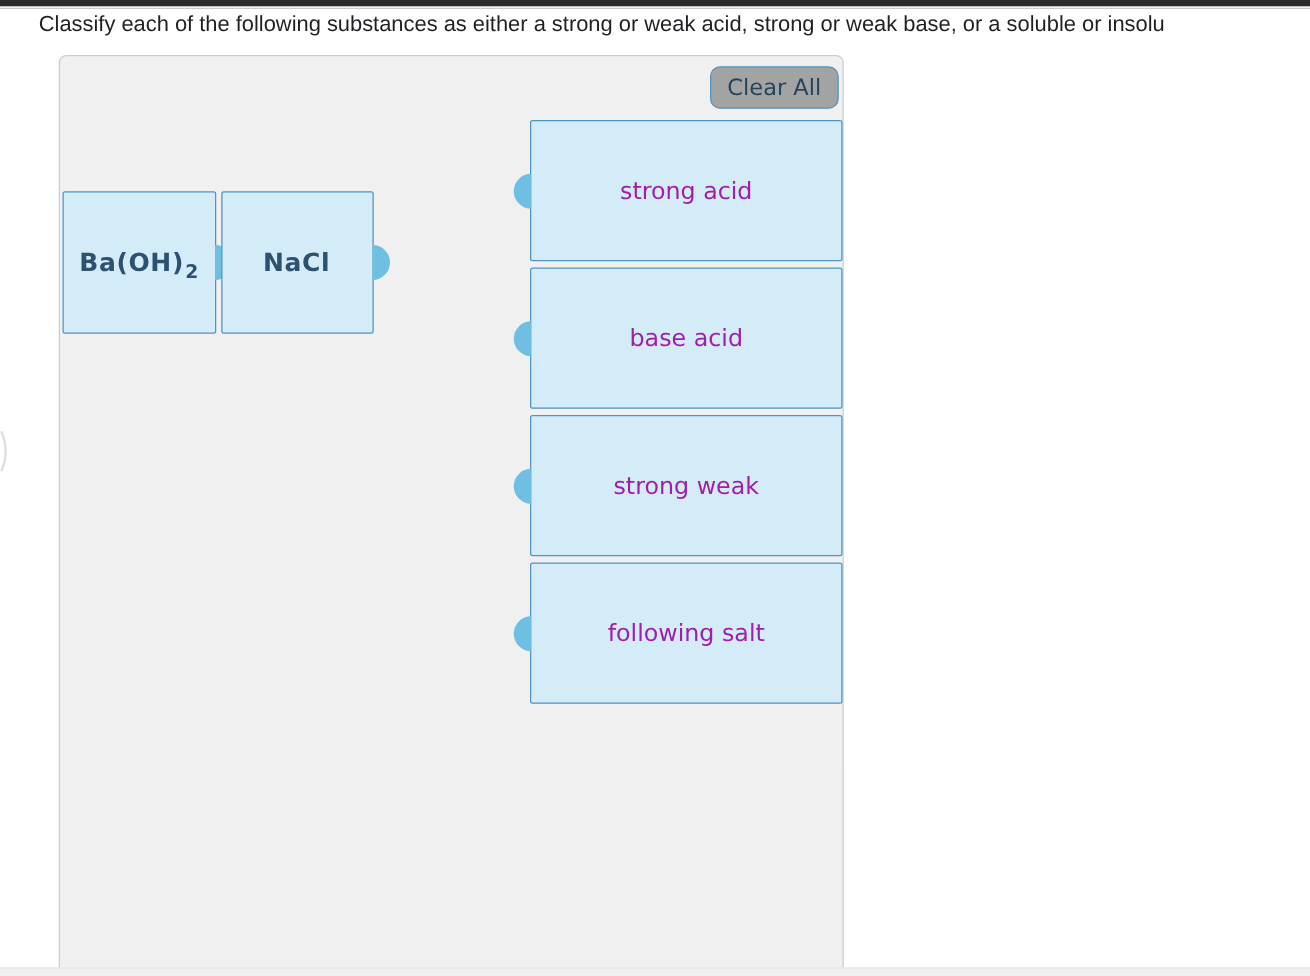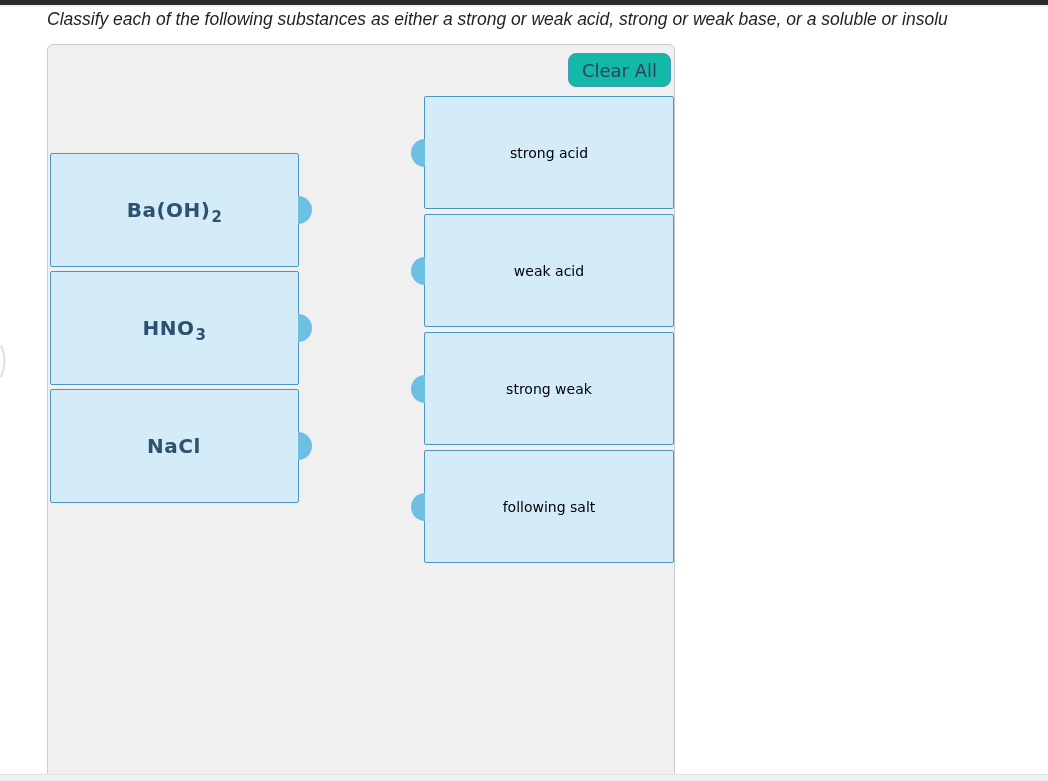--- a/index.html
+++ b/index.html
@@ -8,44 +8,44 @@
     position: relative; width: 1048px; height: 781px; overflow: hidden;
     background: #ffffff; font-family: "DejaVu Sans", sans-serif;
   }
 
   .top-bar {
     position: absolute; left: 0; top: 0; width: 1048px; height: 7px;
     background: #2b2b2b; border-bottom: 2px solid #f1f1f1;
   }
 
   .page-title {
-    position: absolute; left: 47px; top: 9px; width: 1001px;
+    position: absolute; left: 31px; top: 9px; width: 1001px;
     font-family: "Liberation Sans", sans-serif;
-    font-size: 17.5px; color: #1f2023; white-space: nowrap; overflow: hidden; font-style: italic;
+    font-size: 17.5px; color: #1f2023; white-space: nowrap; overflow: hidden;
   }
 
   .edge-artifact {
     position: absolute; left: 0; top: 340px; opacity: 0.85;
   }
 
   .board {
     position: absolute; left: 47px; top: 44px; width: 628px; height: 756px;
     background: #f0f0f1; border: 1px solid #c9cdd1; border-radius: 6px;
   }
 
   .clear-all {
     position: absolute; top: 8px; right: 3px; height: 34px; min-width: 90px;
     padding: 3px 13px; cursor: pointer;
-    background: #14b8a6; border: 1px solid #4d94c2; border-radius: 8px;
+    background: #a3a3a3; border: 1px solid #4d94c2; border-radius: 8px;
     font-family: "DejaVu Sans", sans-serif; font-size: 18px; color: #26455c;
   }
 
   .substance-column {
     position: absolute; left: 2px; top: 108px; width: 249px;
-    display: flex; flex-direction: column; gap: 4px;
+    display: flex; flex-direction: row; gap: 4px;
   }
   .category-column {
     position: absolute; left: 376px; top: 51px; width: 250px;
     display: flex; flex-direction: column; gap: 5px;
   }
 
   .card {
     position: relative; width: 100%;
     background: #d4ebf8; border: 1px solid #4d94c2; border-radius: 2px;
     display: flex; align-items: center; justify-content: center;
@@ -53,21 +53,21 @@
   .card.substance { height: 114px; cursor: grab; }
   .card.target { height: 113px; }
 
   .formula {
     font-size: 20px; font-weight: bold; color: #2d5170; letter-spacing: 0.5px;
   }
   .formula .sub {
     font-size: 15px; position: relative; top: 5px; margin-left: 1px;
   }
   .target-label {
-    font-size: 14px; color: #000000;
+    font-size: 19px; color: #a21caf;
   }
 
   .dot {
     position: absolute; top: 50%; transform: translateY(-50%);
     width: 14px; height: 28px; background: #6fbfe3;
   }
   .dot-right { right: -14px; border-radius: 0 14px 14px 0; }
   .dot-left  { left: -14px;  border-radius: 14px 0 0 14px; }
 
   .hscrollbar {
@@ -92,43 +92,39 @@
 
     <button class="clear-all">Clear All</button>
 
     <div class="substance-column">
 
       <div class="card substance">
         <span class="formula"><span>Ba(OH)</span><span class="sub">2</span></span>
         <span class="dot dot-right"></span>
       </div>
 
-      <div class="card substance">
-        <span class="formula"><span>HNO</span><span class="sub">3</span></span>
-        <span class="dot dot-right"></span>
-      </div>
 
 
 
       <div class="card substance">
         <span class="formula"><span>NaCl</span><span class="sub"></span></span>
         <span class="dot dot-right"></span>
       </div>
 
     </div>
 
     <div class="category-column">
 
       <div class="card target">
         <span class="target-label">strong acid</span>
         <span class="dot dot-left"></span>
       </div>
 
       <div class="card target">
-        <span class="target-label">weak acid</span>
+        <span class="target-label">base acid</span>
         <span class="dot dot-left"></span>
       </div>
 
       <div class="card target">
         <span class="target-label">strong weak</span>
         <span class="dot dot-left"></span>
       </div>
 
 
 

